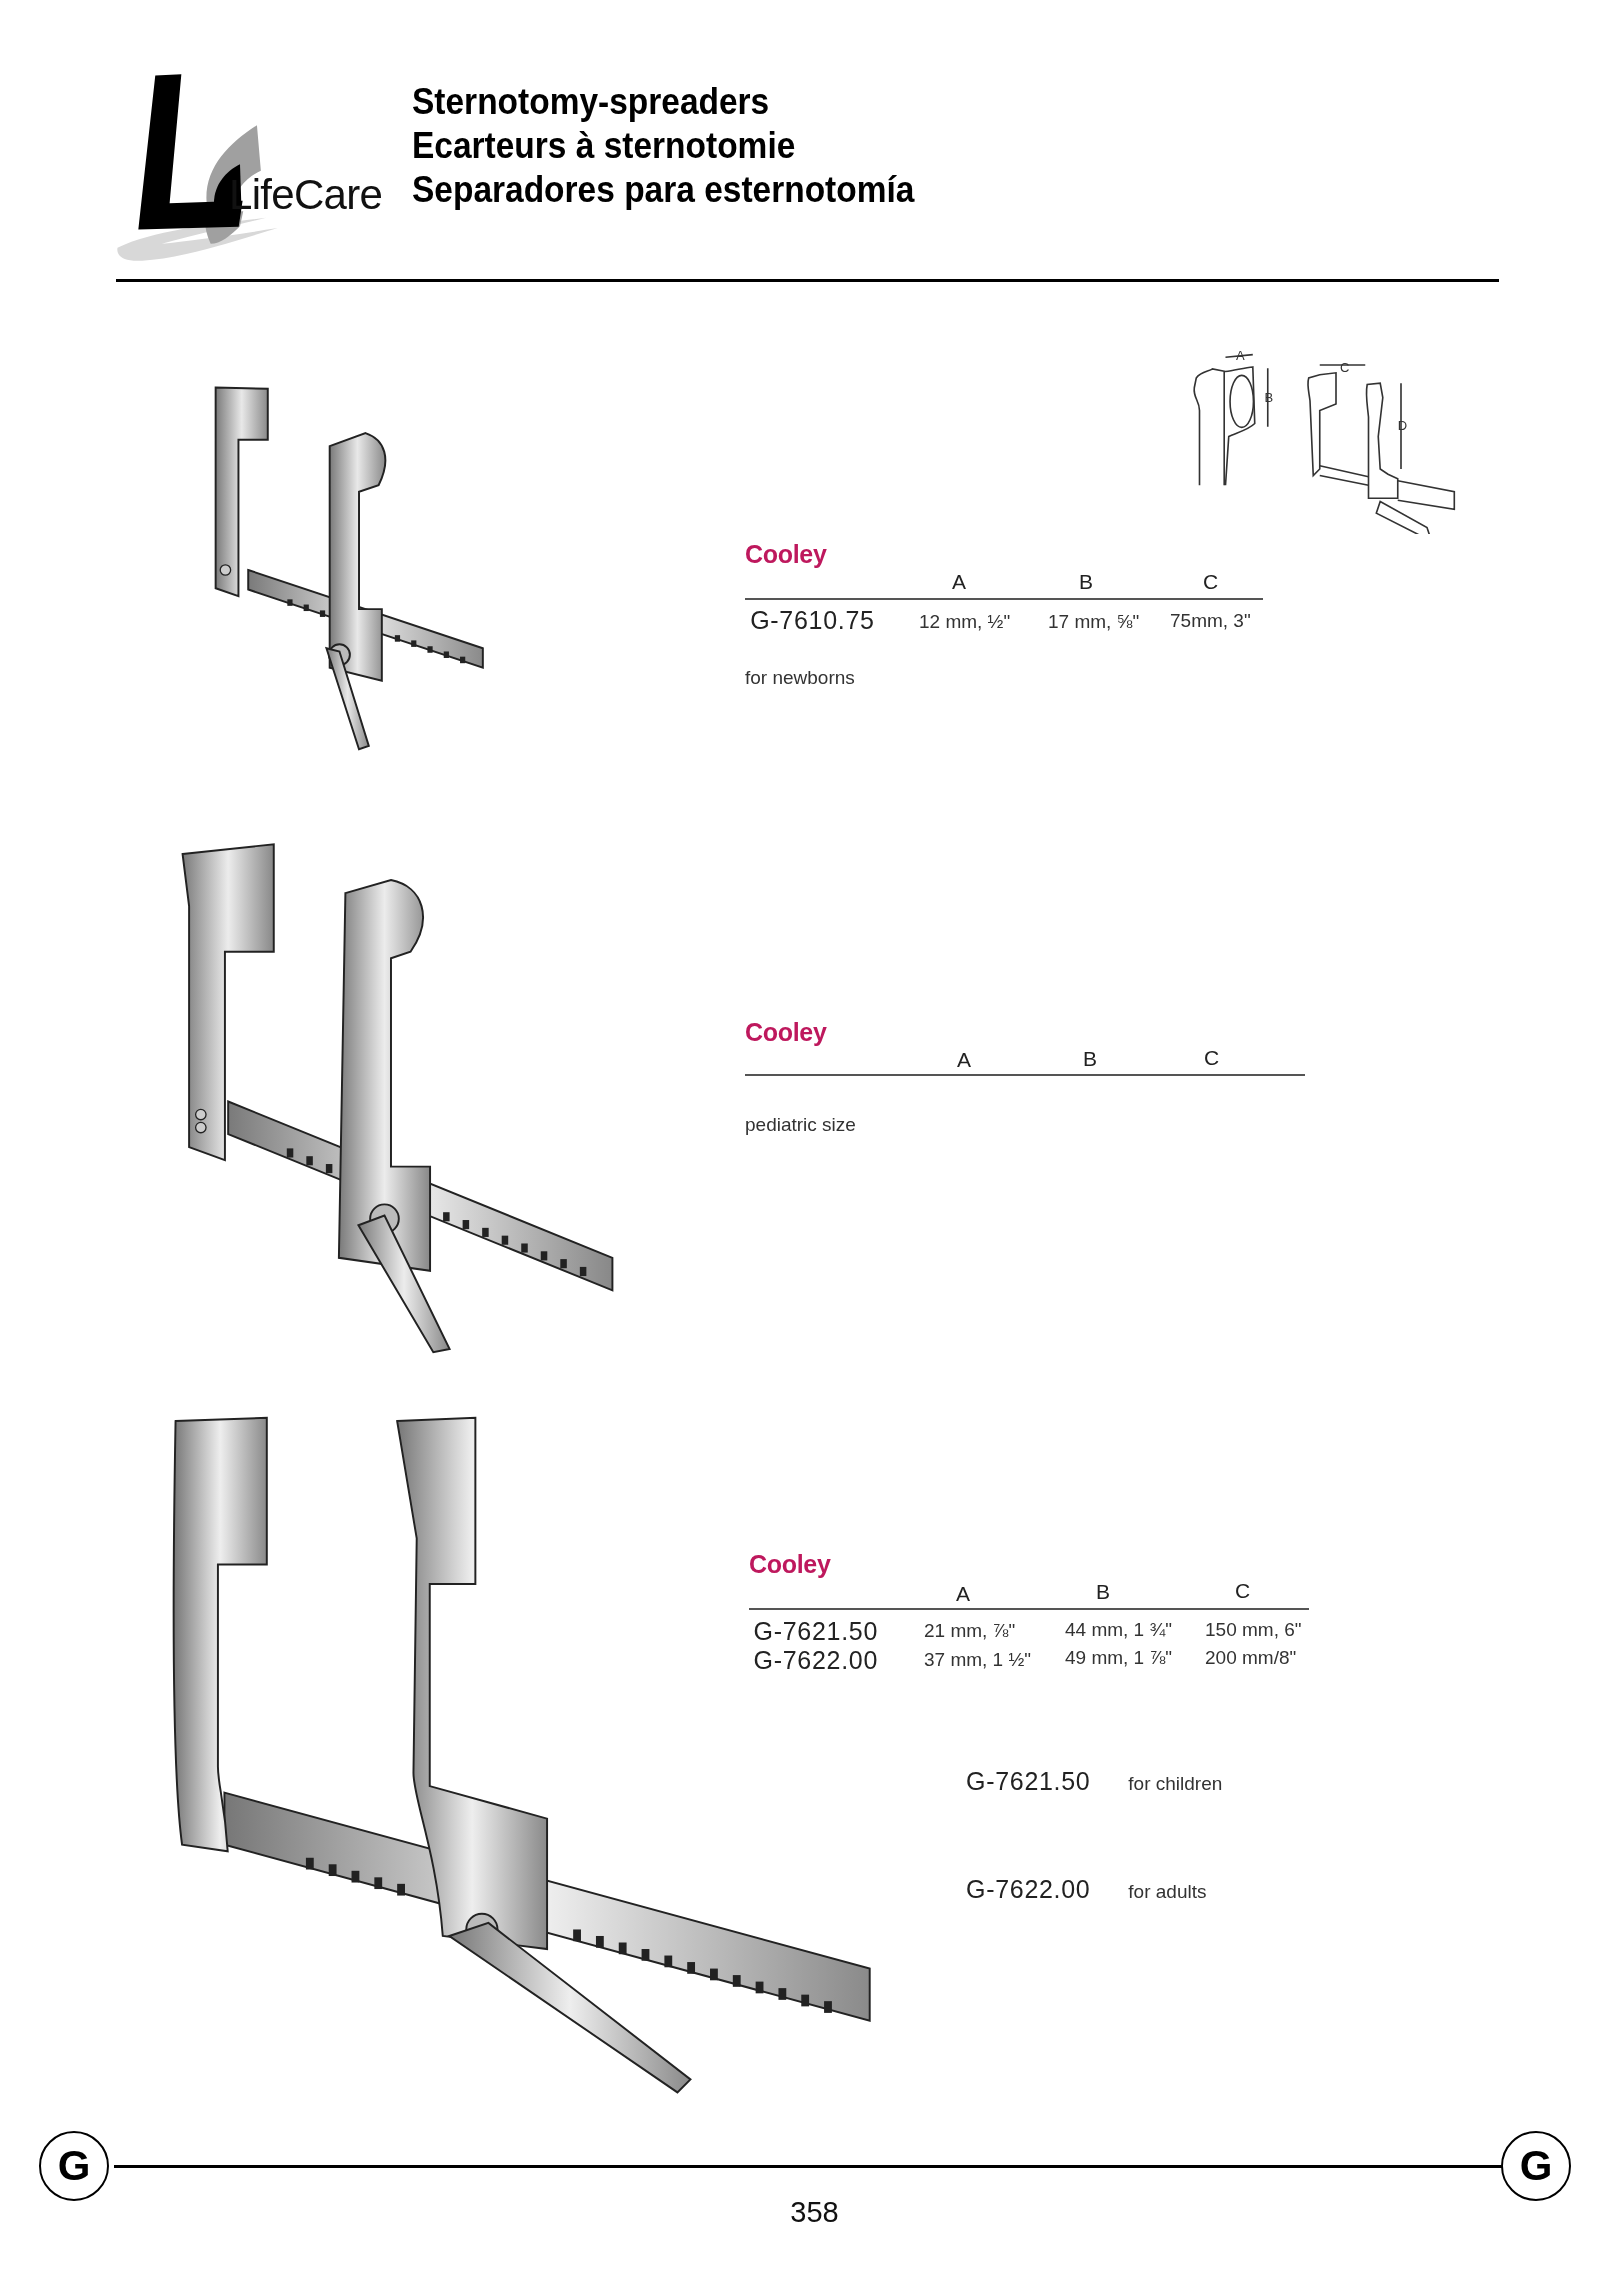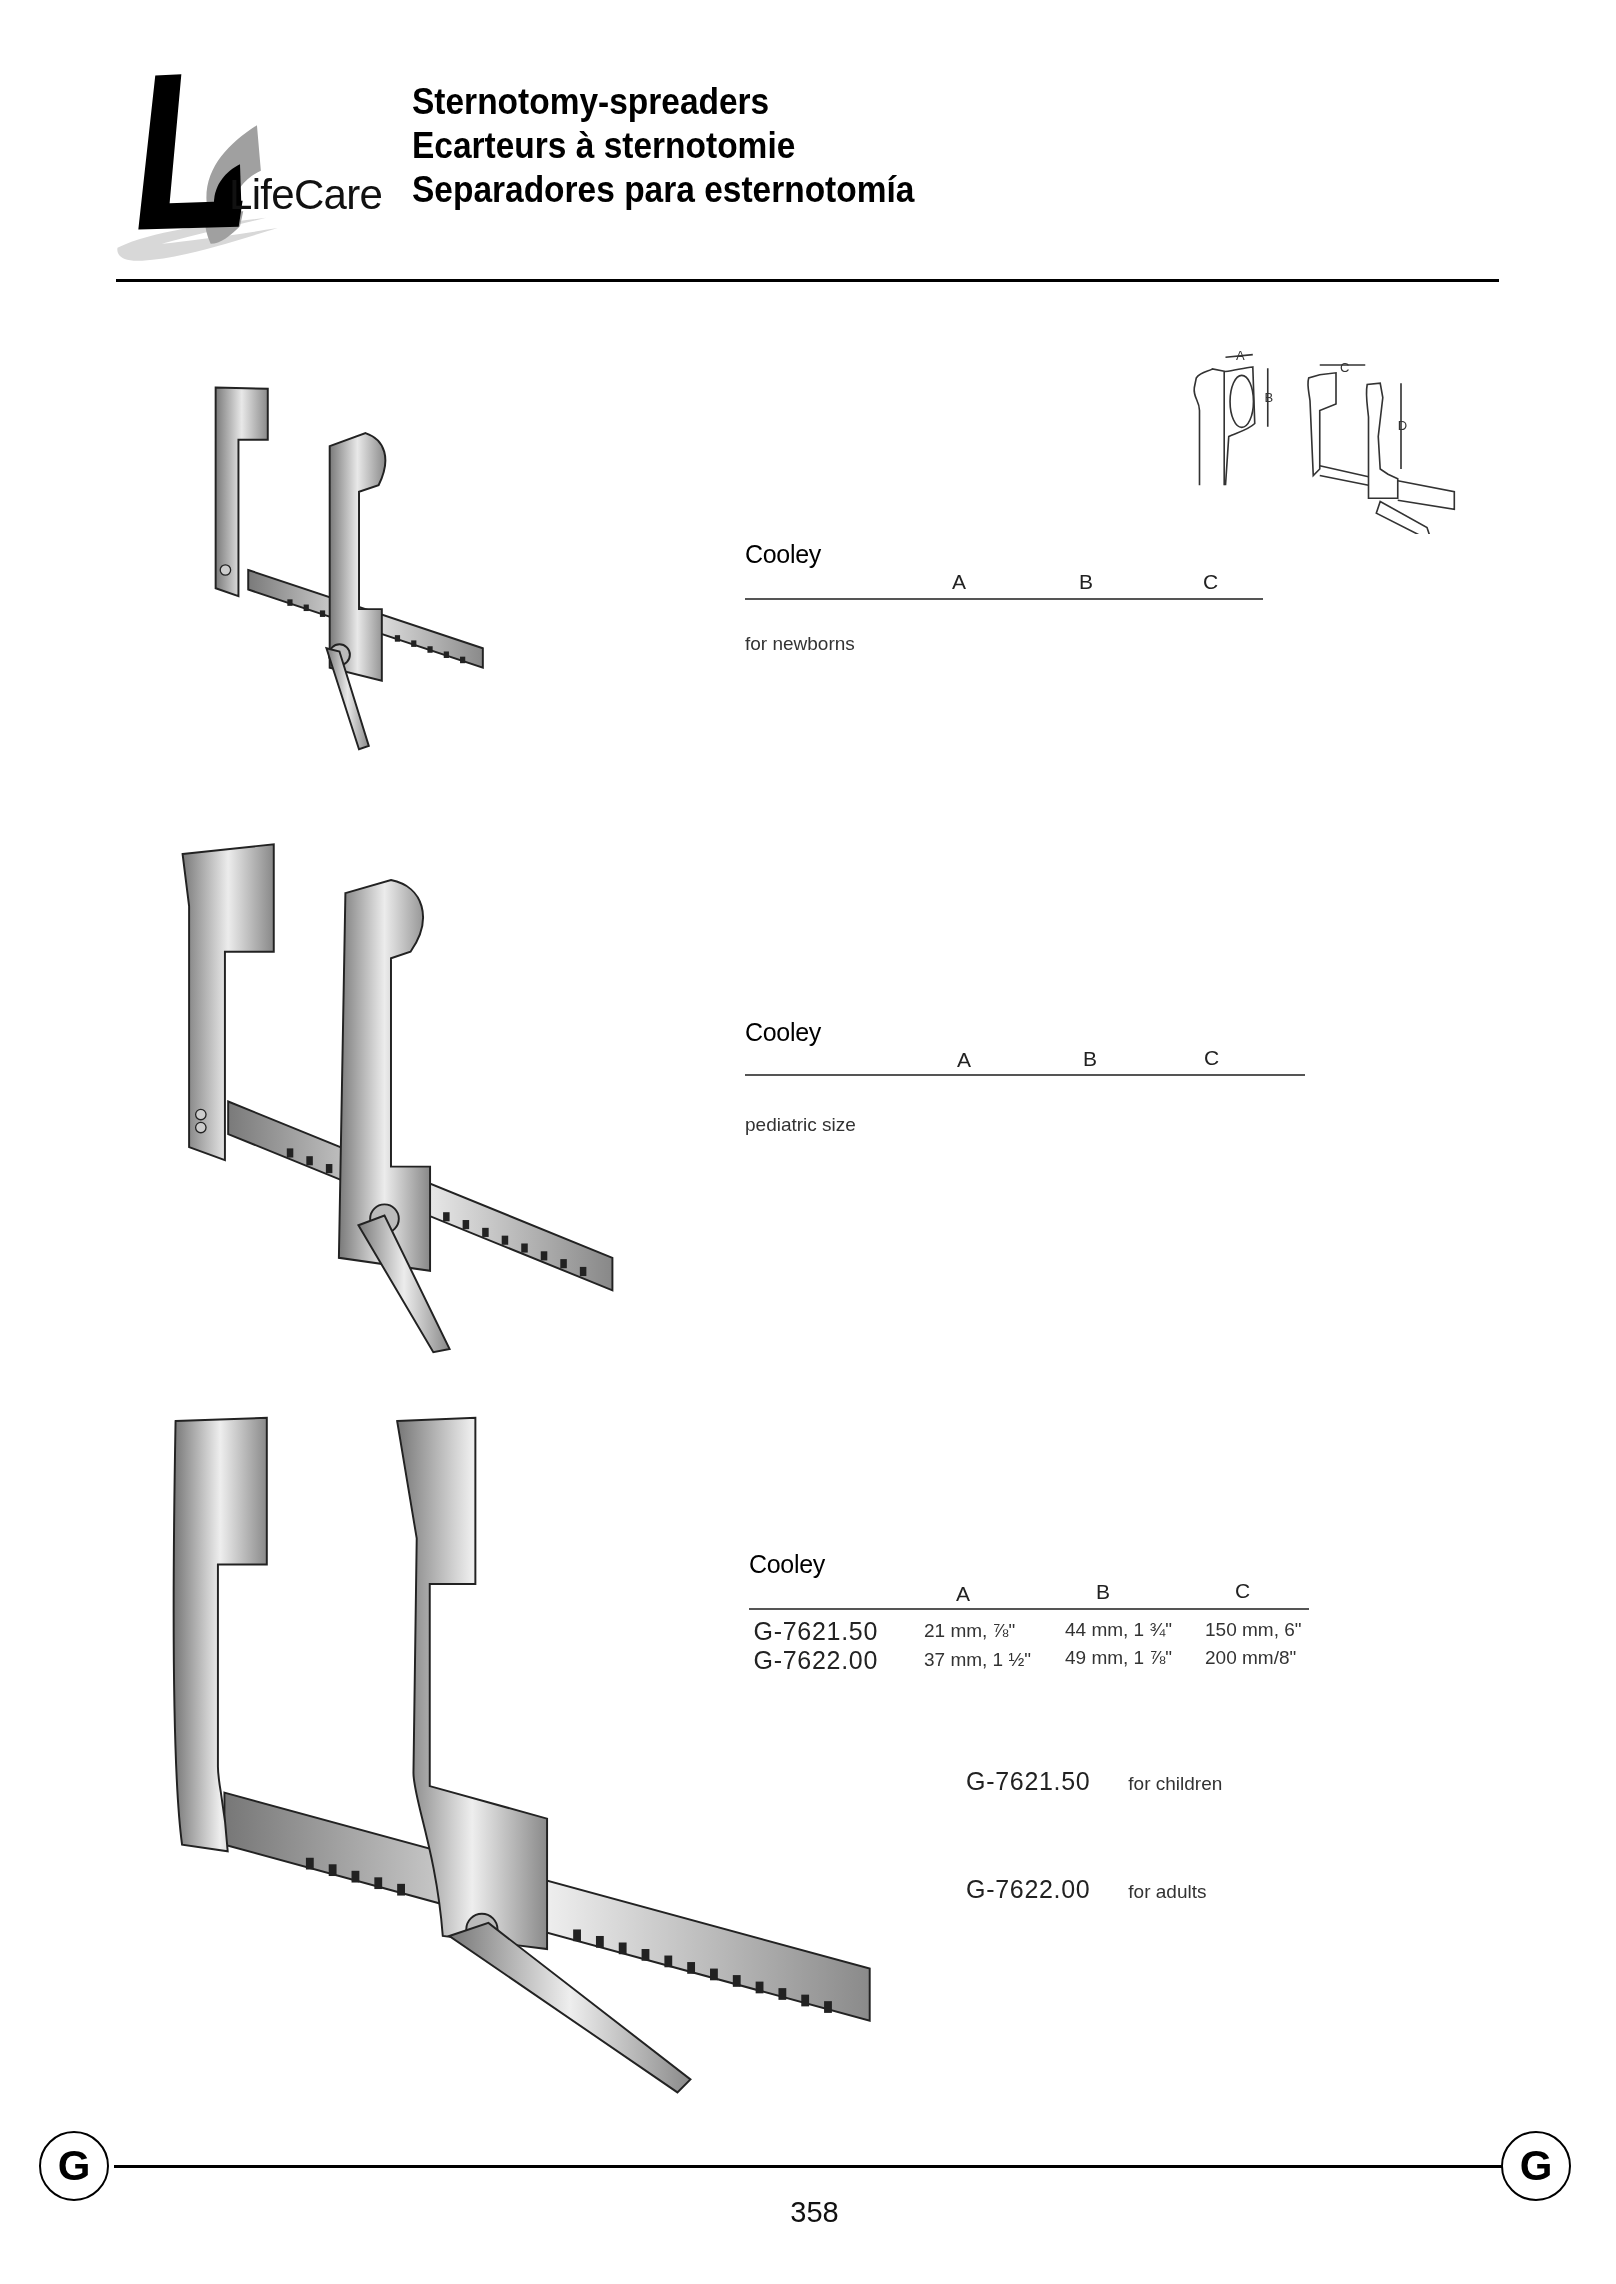--- a/index.html
+++ b/index.html
@@ -9,21 +9,21 @@
 
   
   .logo { left: 116px; top: 73px; width: 248px; height: 189px; }
   .logo-text { left: 229px; top: 171px; font-size: 42px; font-weight: 400; letter-spacing: -0.7px;
                font-family: "Liberation Sans Narrow", "Liberation Sans", sans-serif; color: #111; }
   .titles { left: 412px; top: 80px; }
   .titles div { font-size: 36px; font-weight: 700; line-height: 44px; color: #000;
                 transform: scaleX(0.93); transform-origin: left; white-space: nowrap; }
   .rule-top { left: 116px; top: 279px; width: 1383px; height: 3.3px; background: #000; }
   .product { }
-  .prod-name { font-size: 25px; font-weight: 400; color: #000000; letter-spacing: -0.3px; }
+  .prod-name { font-size: 25px; font-weight: 700; color: #be185d; letter-spacing: -0.3px; }
   .col-head { font-size: 21px; color: #222; }
   .spec-rule { height: 2px; background: #555; }
   .code { font-size: 25px; color: #222; letter-spacing: 0.7px; }
   .val { font-size: 19px; color: #333; white-space: nowrap; }
   .note { font-size: 19px; color: #333; }
 
   
   .g-circle { width: 70px; height: 70px; border: 2.6px solid #000; border-radius: 50%;
               box-sizing: border-box; display: flex; align-items: center; justify-content: center;
               font-size: 42px; font-weight: 700; color: #000; background: #fff; }
@@ -180,20 +180,26 @@
 </div>
 
 <div class="abs product" style="left:745px; top:540px; width:521px;">
   <div class="prod-name">Cooley</div>
   <div style="position:relative; height:26px;">
     <span class="abs col-head" style="left:207px; top:1.3px;">A</span>
     <span class="abs col-head" style="left:334px; top:1.3px;">B</span>
     <span class="abs col-head" style="left:458px; top:1.3px;">C</span>
   </div>
   <div class="spec-rule" style="width:518px; margin-top:2.6px;"></div>
+  <div style="position:relative; height:34px;">
+    <span class="abs code" style="left:5.2px; top:6.5px;">G-7610.75</span>
+    <span class="abs val" style="left:174px; top:11.7px;">12 mm, ½"</span>
+    <span class="abs val" style="left:303px; top:11.7px;">17 mm, ⅝"</span>
+    <span class="abs val" style="left:425px; top:10.4px;">75mm, 3"</span>
+  </div>
   <div class="note" style="margin-top:33px;">for newborns</div>
 </div>
 
 <div class="abs product" style="left:745px; top:1018px; width:554px;">
   <div class="prod-name">Cooley</div>
   <div style="position:relative; height:26px;">
     <span class="abs col-head" style="left:212px; top:1.3px;">A</span>
     <span class="abs col-head" style="left:338px; top:0px;">B</span>
     <span class="abs col-head" style="left:459px; top:-1.3px;">C</span>
   </div>

